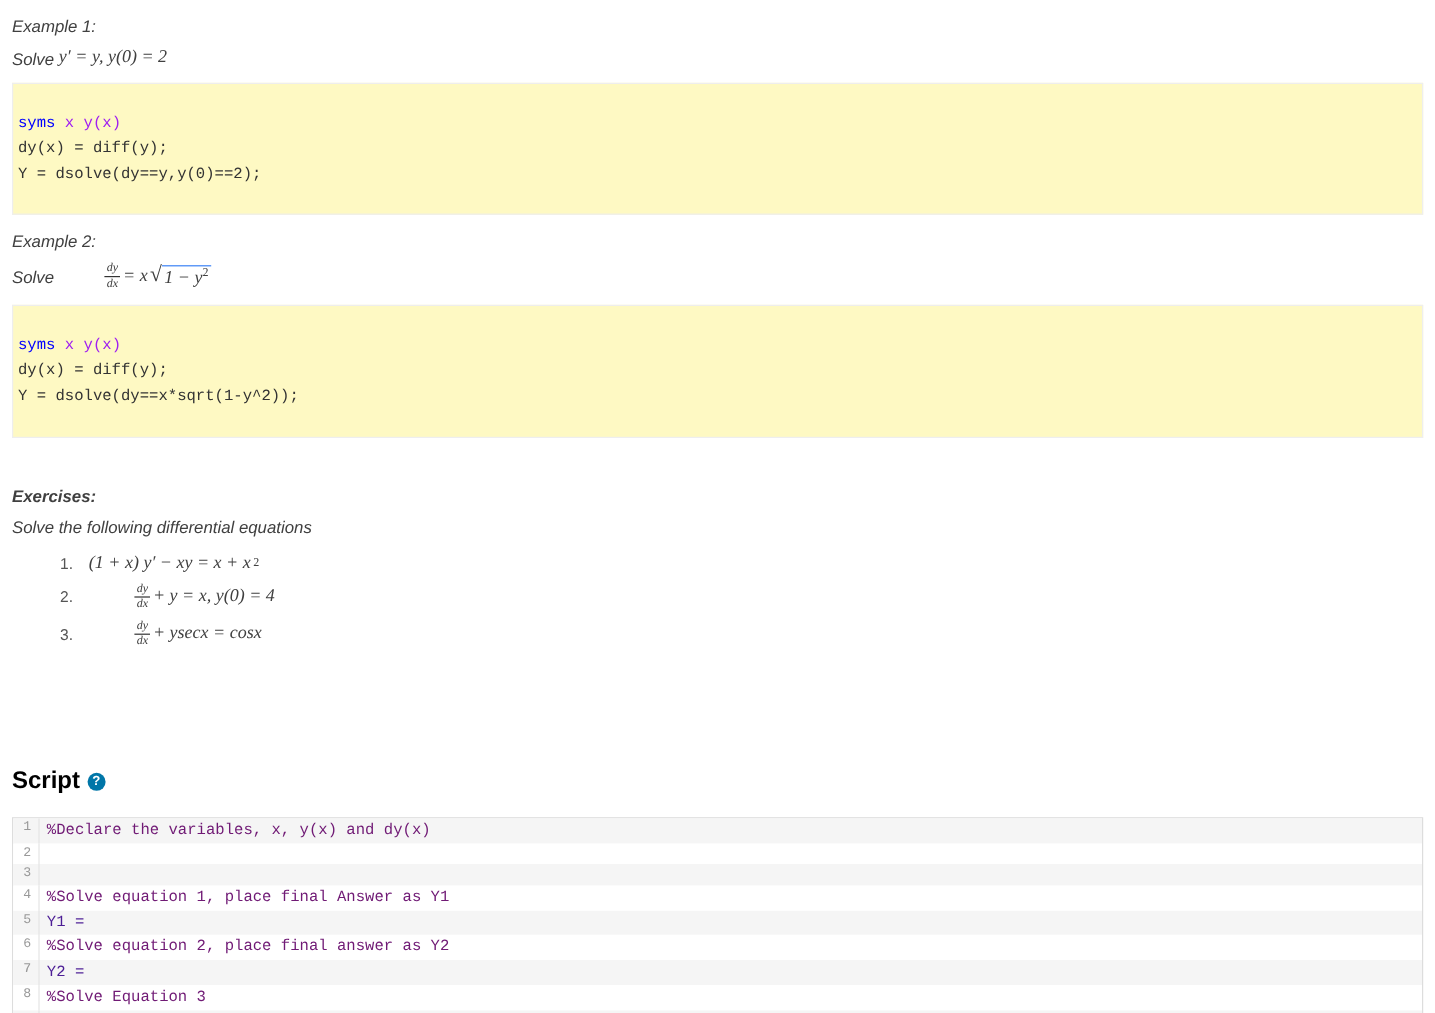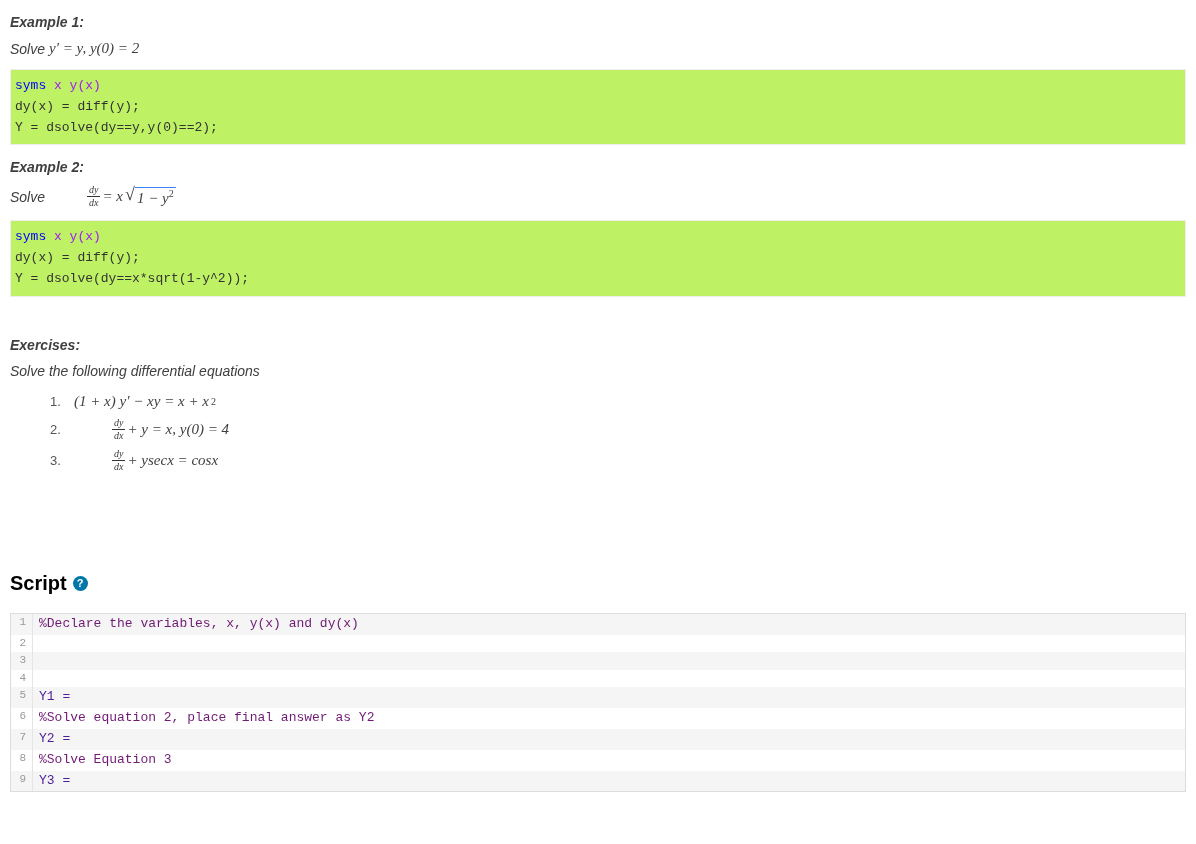--- a/index.html
+++ b/index.html
@@ -3,27 +3,27 @@
 <meta charset="utf-8">
 <style>
   * { box-sizing: border-box; margin: 0; padding: 0; }
   body {
     font-family: Arial, Helvetica, sans-serif;
     font-size: 14px;
     color: #404040;
     background: #fff;
     padding: 8px 10px;
   }
-  .example-title { font-weight: bold; font-style: italic; margin: 6px 0; }
+  .example-title { font-weight: normal; font-style: italic; margin: 6px 0; }
   .solve-line { font-style: italic; margin: 10px 0 12px 0; display: flex; align-items: center; gap: 4px; }
   .math { font-family: 'Times New Roman', Times, serif; font-style: italic; font-size: 15px; display: inline-flex; align-items: center; gap: 2px;}
   .codeblock {
-    background: #bef264;
+    background: #fef9c3;
     border: 1px solid #eee;
-    padding: 6px 4px;
+    padding: 23px 4px;
     font-family: 'Courier New', Courier, monospace;
     font-size: 13px;
     line-height: 1.6;
     white-space: pre;
     color: #333;
     margin-bottom: 14px;
   }
   .codeblock .kw { color: #0000ff; }
   .codeblock .sym { color: #a020f0; }
   .exercises-title { font-weight: bold; font-style: italic; margin-top: 40px; margin-bottom: 10px;}
@@ -152,20 +152,21 @@
   <div class="editor-row">
     <div class="gutter">2</div>
     <div class="code-line code-text"></div>
   </div>
   <div class="editor-row">
     <div class="gutter">3</div>
     <div class="code-line code-text"></div>
   </div>
   <div class="editor-row">
     <div class="gutter">4</div>
+    <div class="code-line comment">%Solve equation 1, place final Answer as Y1</div>
   </div>
   <div class="editor-row">
     <div class="gutter">5</div>
     <div class="code-line code-text">Y1 =</div>
   </div>
   <div class="editor-row">
     <div class="gutter">6</div>
     <div class="code-line comment">%Solve equation 2, place final answer as Y2</div>
   </div>
   <div class="editor-row">

